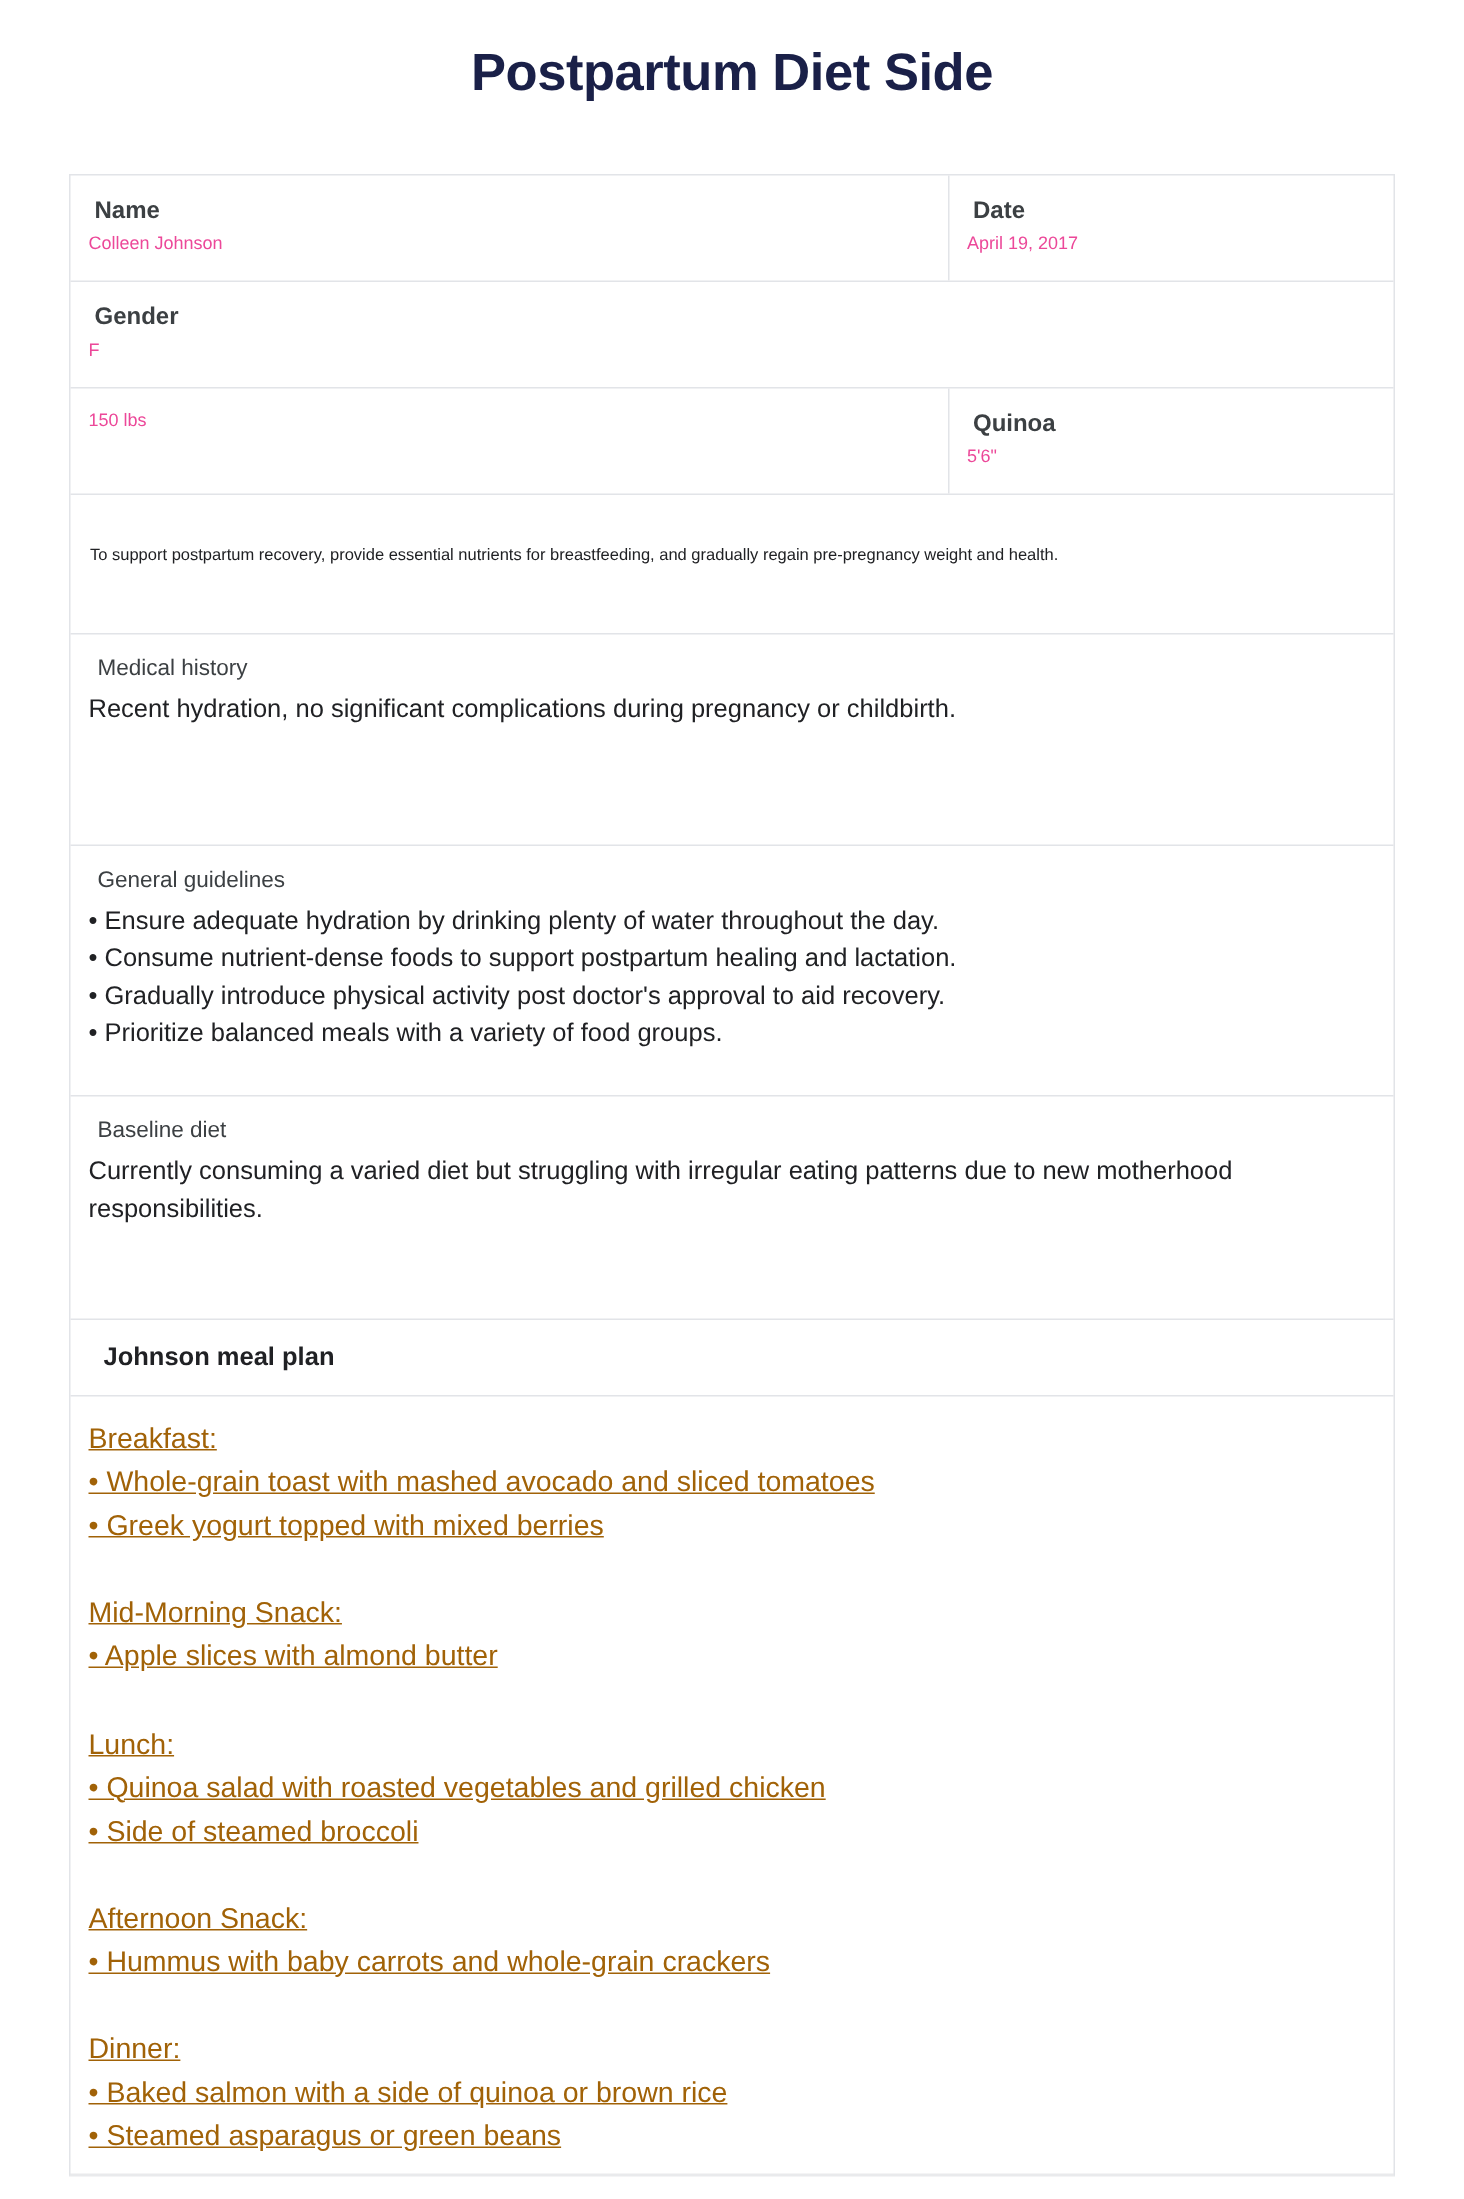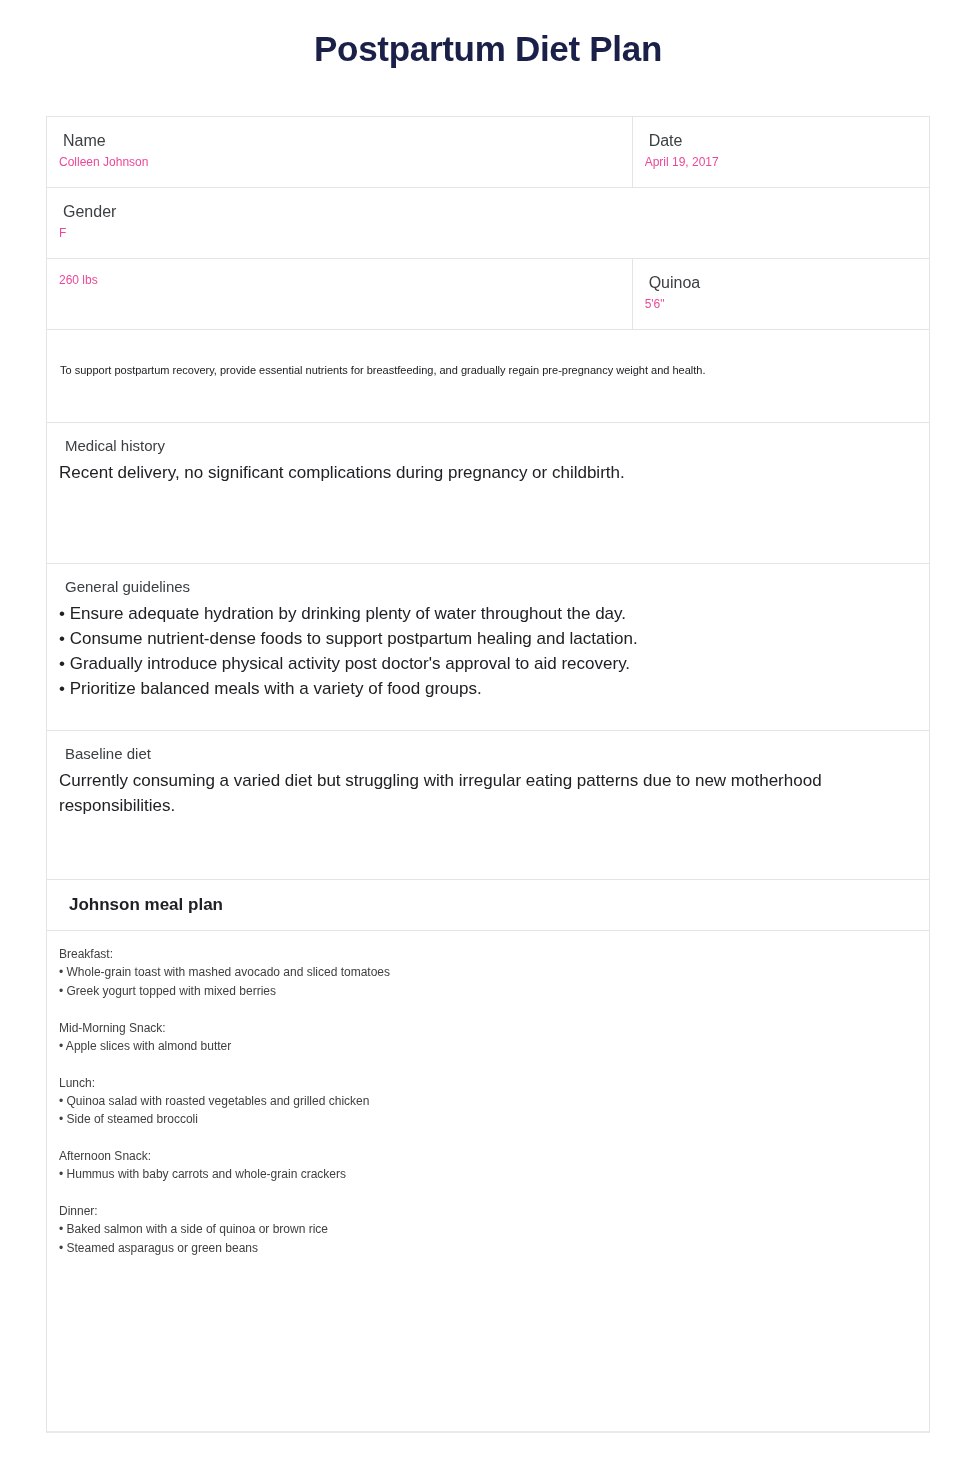--- a/index.html
+++ b/index.html
@@ -62,21 +62,21 @@
 
   .cell-full {
     width: 100%;
   }
 
   .field-label {
     font-size: 16px;
     color: #3c4043;
     line-height: 1.5;
     padding-left: 6px;
-    font-weight: normal;
+    font-weight: bold;
   }
 
   .field-value {
     font-size: 12px;
     color: #ec4899;
     line-height: 1.6;
     padding-left: 2px;
     font-weight: normal;
   }
 
@@ -127,33 +127,34 @@
     padding-left: 12px;
     line-height: 1.3;
   }
 
   .row-mealbody .section-cell {
     min-height: 500px;
     padding: 14px 10px 10px 10px;
   }
 
   .meal-body {
-    font-size: 12px;
-    color: #404040;
+    font-size: 19px;
+    color: #a16207;
     line-height: 1.53;
     white-space: pre-wrap;
     padding-left: 2px;
+    text-decoration: underline;
   }
 </style>
 </head>
 <body>
 
 <div class="page">
 
-  <h1 class="doc-title">Postpartum Diet Plan</h1>
+  <h1 class="doc-title">Postpartum Diet Side</h1>
 
   <div class="form-table">
 
     <div class="row">
       <div class="cell cell-left">
         <div class="field-label">Name</div>
         <div class="field-value">Colleen Johnson</div>
       </div>
       <div class="cell cell-right">
         <div class="field-label">Date</div>
@@ -163,38 +164,38 @@
 
     <div class="row">
       <div class="cell cell-right">
         <div class="field-label">Gender</div>
         <div class="field-value">F</div>
       </div>
     </div>
 
     <div class="row">
       <div class="cell cell-left">
-        <div class="field-value">260 lbs</div>
+        <div class="field-value">150 lbs</div>
       </div>
       <div class="cell cell-right">
         <div class="field-label">Quinoa</div>
         <div class="field-value">5'6"</div>
       </div>
     </div>
 
     <div class="row row-purpose">
       <div class="cell cell-full section-cell">
         <div class="section-body-small">To support postpartum recovery, provide essential nutrients for breastfeeding, and gradually regain pre-pregnancy weight and health.</div>
       </div>
     </div>
 
     <div class="row row-medical">
       <div class="cell cell-full section-cell">
         <div class="section-label">Medical history</div>
-        <div class="section-body">Recent delivery, no significant complications during pregnancy or childbirth.</div>
+        <div class="section-body">Recent hydration, no significant complications during pregnancy or childbirth.</div>
       </div>
     </div>
 
     <div class="row row-guidelines">
       <div class="cell cell-full section-cell">
         <div class="section-label">General guidelines</div>
         <div class="section-body">• Ensure adequate hydration by drinking plenty of water throughout the day.
 • Consume nutrient-dense foods to support postpartum healing and lactation.
 • Gradually introduce physical activity post doctor's approval to aid recovery.
 • Prioritize balanced meals with a variety of food groups.</div>

